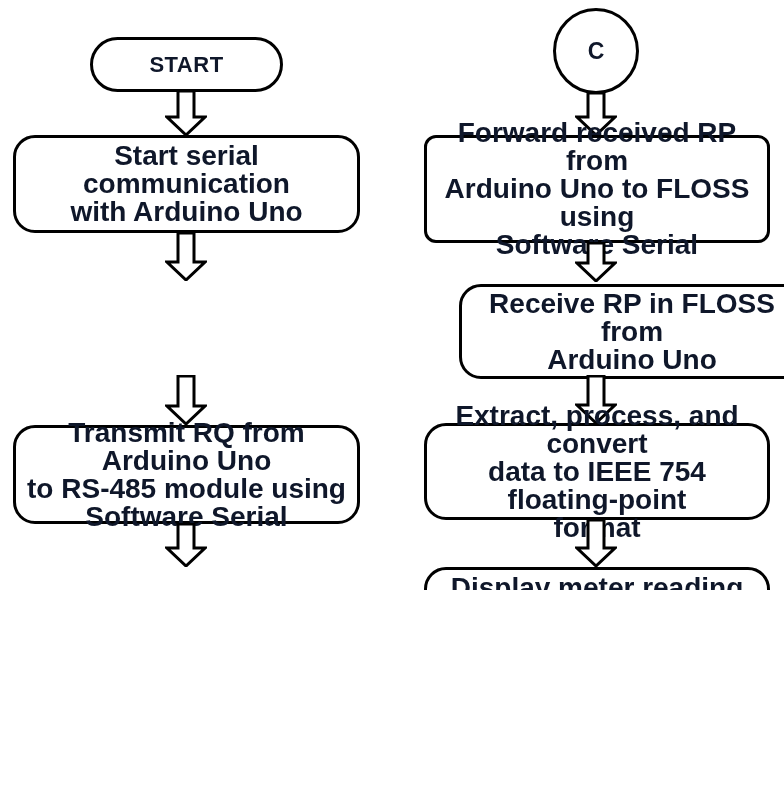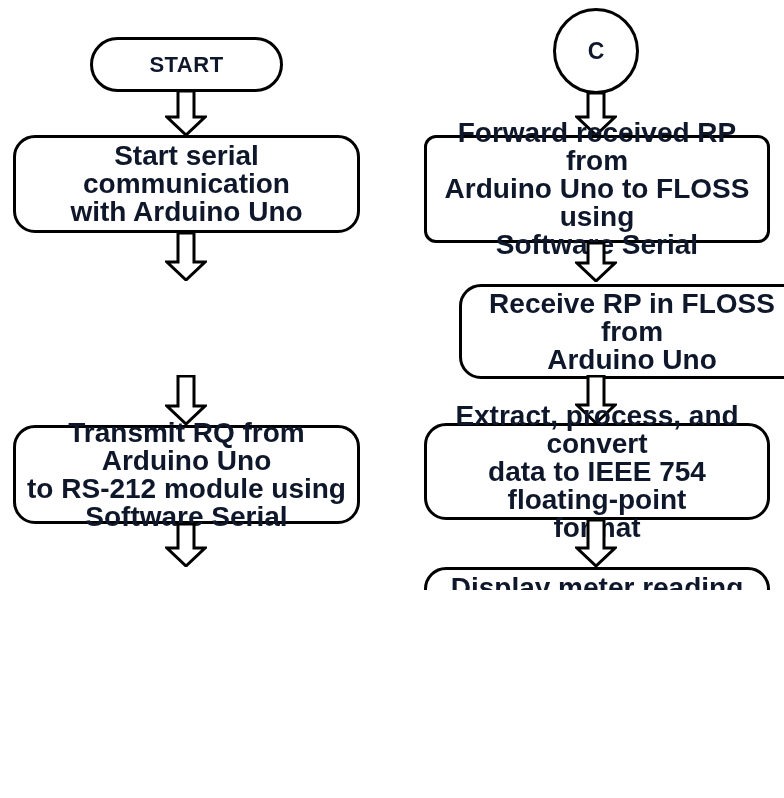--- a/index.html
+++ b/index.html
@@ -73,21 +73,21 @@
     <polygon points="13,1 29,1 29,30 40,30 21,48 2,30 13,30" fill="#ffffff" stroke="#000000" stroke-width="3"></polygon>
   </svg>
 
 
   <svg class="arrow" style="left:165px; top:375px;" width="42" height="50" viewBox="0 0 42 50" preserveAspectRatio="none">
     <polygon points="13,1 29,1 29,31 40,31 21,49 2,31 13,31" fill="#ffffff" stroke="#000000" stroke-width="3"></polygon>
   </svg>
 
   <div class="node process" style="left:13px; top:425px; width:347px; height:99px;">
     <span>Transmit RQ from Arduino Uno
-to RS-212 module using
+to RS-485 module using
 Software Serial</span>
   </div>
 
   <svg class="arrow" style="left:165px; top:523px;" width="42" height="44" viewBox="0 0 42 44" preserveAspectRatio="none">
     <polygon points="13,1 29,1 29,25 40,25 21,43 2,25 13,25" fill="#ffffff" stroke="#000000" stroke-width="3"></polygon>
   </svg>
 
 
   <svg class="arrow" style="left:165px; top:664px;" width="42" height="48" viewBox="0 0 42 48" preserveAspectRatio="none">
     <polygon points="13,1 29,1 29,29 40,29 21,47 2,29 13,29" fill="#ffffff" stroke="#000000" stroke-width="3"></polygon>

